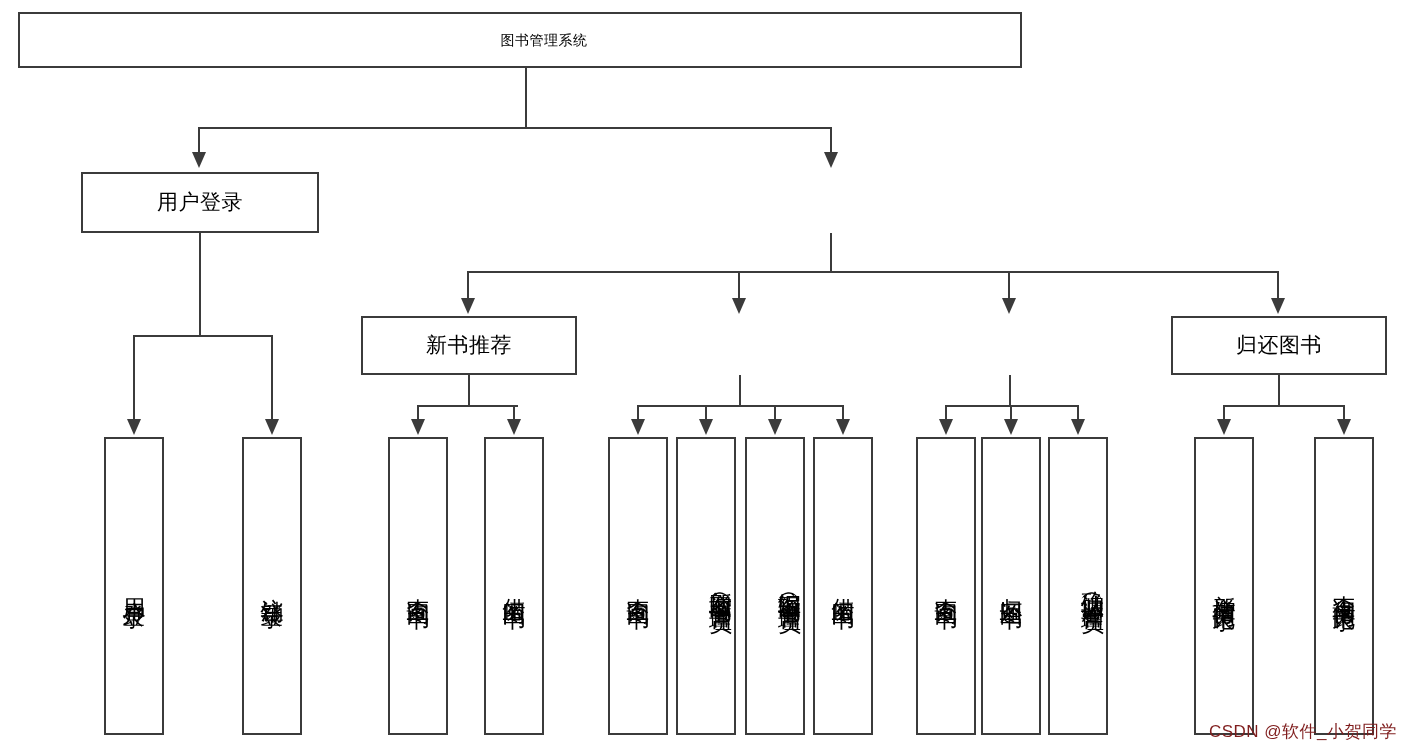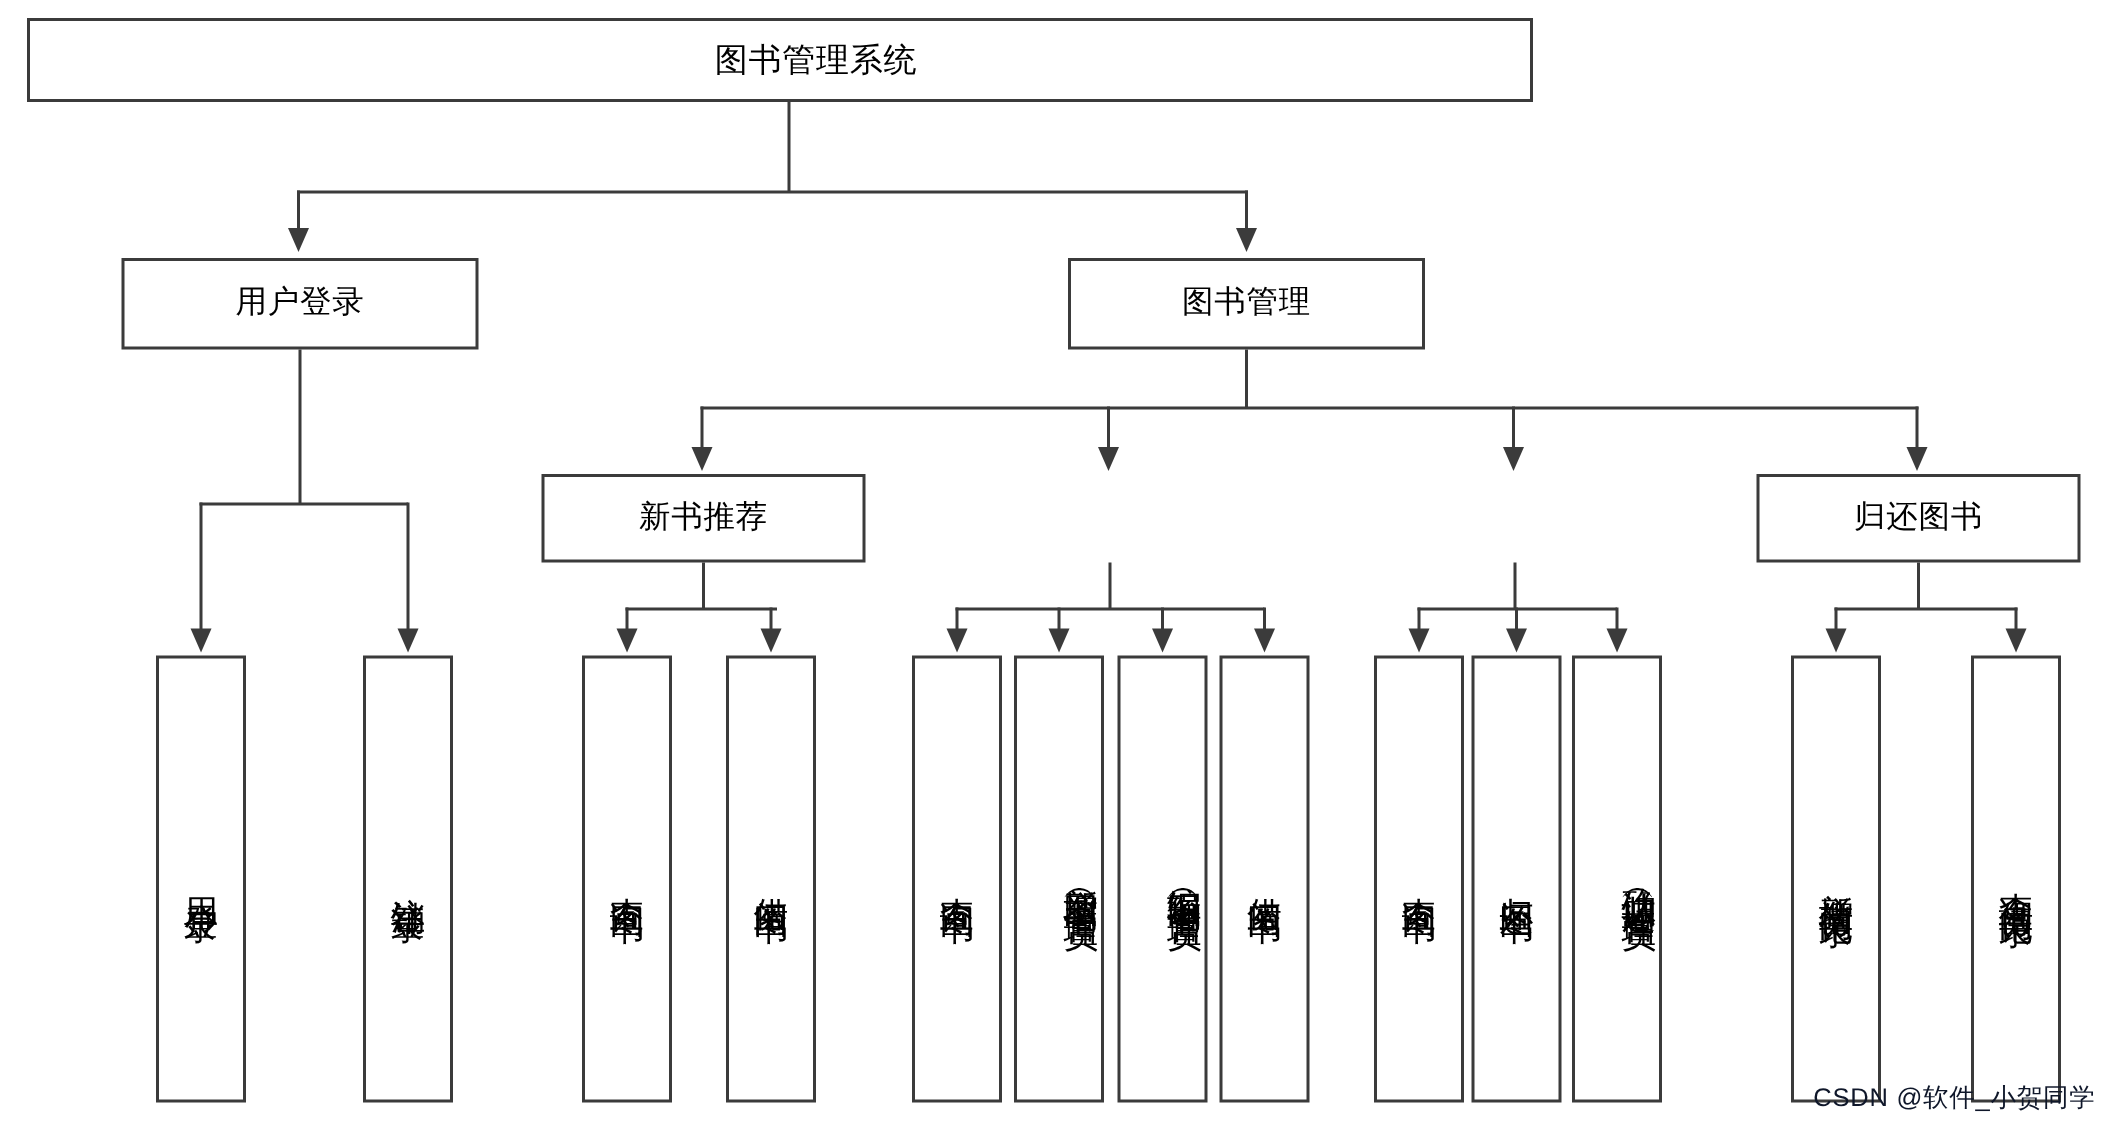--- a/index.html
+++ b/index.html
@@ -27,21 +27,21 @@
     align-items: center;
     justify-content: center;
     line-height: 1.18;
   }
   
   .node.horiz {
     font-size: 21px;
     letter-spacing: 0.5px;
   }
   .node.root {
-    font-size: 22px;
+    font-size: 14px;
     padding-left: 48px;
   }
   
   .node.vert {
     writing-mode: vertical-rl;
     text-orientation: upright;
     font-size: 23px;
     letter-spacing: 3px;
     padding: 4px 0;
   }
@@ -66,21 +66,21 @@
     height: 0;
     border-left: 7px solid transparent;
     border-right: 7px solid transparent;
     border-top: 16px solid #3b3b3b;
   }
   #watermark {
     position: absolute;
     right: 8px;
     bottom: 4px;
     font-size: 17px;
-    color: #0f172a;
+    color: #7f1d1d;
     letter-spacing: 0.5px;
     white-space: nowrap;
     pointer-events: none;
   }
 </style>
 </head>
 <body>
 
 <div id="canvas">
 
@@ -92,23 +92,20 @@
 
   <div class="ln h" style="left:198px; top:127px; width:634px;"></div>
 
   <div class="ln v" style="left:198px; top:127px; height:27px;"></div>
   <div class="arrow" style="left:192px; top:152px;"></div>
   <div class="ln v" style="left:830px; top:127px; height:27px;"></div>
   <div class="arrow" style="left:824px; top:152px;"></div>
 
   <div class="node horiz" style="left:81px; top:172px; width:238px; height:61px;">
     <span>用户登录</span>
-  </div>
-  <div class="node horiz" style="left:712px; top:172px; width:238px; height:61px;">
-    <span>图书管理</span>
   </div>
 
   <div class="ln v" style="left:199px; top:233px; height:103px;"></div>
   <div class="ln h" style="left:133px; top:335px; width:139px;"></div>
   <div class="ln v" style="left:133px; top:335px; height:86px;"></div>
   <div class="arrow" style="left:127px; top:419px;"></div>
   <div class="ln v" style="left:271px; top:335px; height:86px;"></div>
   <div class="arrow" style="left:265px; top:419px;"></div>
 
   <div class="ln v" style="left:830px; top:233px; height:39px;"></div>

